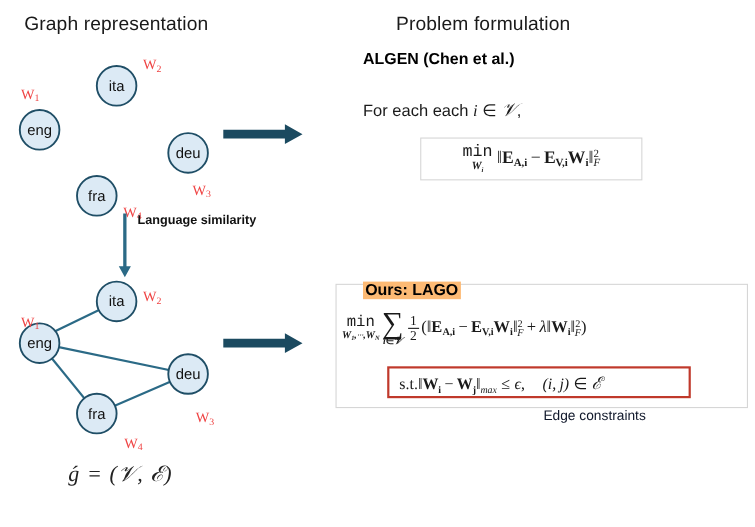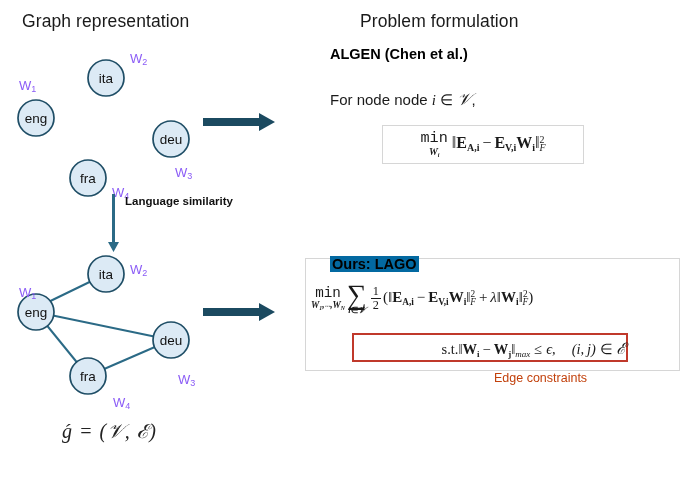--- a/index.html
+++ b/index.html
@@ -51,23 +51,23 @@
   }
   .edge-line {
     stroke: #2b6a86;
     stroke-width: 2;
     fill: none;
   }
 
   
   .w-label {
     position: absolute;
-    font-family: Liberation Sans, sans-serif;
+    font-family: Liberation Serif, serif;
     font-size: 13px;
-    color: #8b5cf6;
+    color: #ef4444;
     white-space: nowrap;
   }
   .w-label sub {
     font-size: 9px;
     vertical-align: -2px;
   }
 
   
   .arrow-h {
     position: absolute;
@@ -192,21 +192,21 @@
     background: #ffffff;
     box-sizing: border-box;
   }
   #lago-heading {
     position: absolute;
     left: 330px;
     top: 256px;
     font-size: 14.5px;
     font-weight: bold;
     color: #000000;
-    background: #0369a1;
+    background: #fdba74;
     padding: 0 2px;
     white-space: nowrap;
     z-index: 3;
   }
   #lago-objective {
     position: absolute;
     left: 311px;
     top: 283px;
     font-size: 15px;
     white-space: nowrap;
@@ -217,33 +217,32 @@
     left: 352px;
     top: 333px;
     width: 276px;
     height: 29px;
     border: 2px solid #c0392b;
     box-sizing: border-box;
     background: #ffffff;
     display: flex;
     align-items: center;
     z-index: 2;
-    justify-content: flex-end;
   }
   #lago-constraint-box .math {
     font-size: 14.5px;
     white-space: nowrap;
     padding-left: 9px;
   }
   #edge-constraints-label {
     position: absolute;
     left: 494px;
     top: 371px;
     font-size: 12.5px;
-    color: #c2410c;
+    color: #0f172a;
     white-space: nowrap;
   }
 </style>
 </head>
 <body>
 
 <div id="page">
 
   <div class="col-title" id="title-problem">Problem formulation</div>
 
@@ -324,21 +323,21 @@
 
   <svg class="arrow-h" id="arrow-bottom" viewBox="0 0 72 20">
     <path class="arrow-shape" d="M0 6 L56 6 L56 1 L72 10 L56 19 L56 14 L0 14 Z"></path>
   </svg>
 
   <div id="graph-caption">ǵ = (𝒱, ℰ)</div>
 
   <div id="algen-heading">ALGEN (Chen et al.)</div>
 
   <div id="algen-prose">
-    <span>For node node </span><span class="mi math" style="font-size:15px;">i</span><span> ∈ </span><span class="cal" style="font-size:17px;">𝒱</span><span>,</span>
+    <span>For each each </span><span class="mi math" style="font-size:15px;">i</span><span> ∈ </span><span class="cal" style="font-size:17px;">𝒱</span><span>,</span>
   </div>
 
   <div id="algen-formula-box">
     <span class="math"><span class="minop"><span class="mtop">min</span><span class="mbot">W<span class="sub">i</span></span></span><span style="margin-left:4px;">‖</span><span class="mbi">E<span class="sub">A,i</span></span><span style="margin:0 3px;">−</span><span class="mbi">E<span class="sub">V,i</span></span><span class="mbi">W<span class="sub">i</span></span><span>‖</span><span class="sup">2</span><span class="sub mi" style="margin-left:-5px;">F</span></span>
   </div>
 
   <div id="lago-box"></div>
 
   <div id="lago-heading">Ours: LAGO</div>
 

